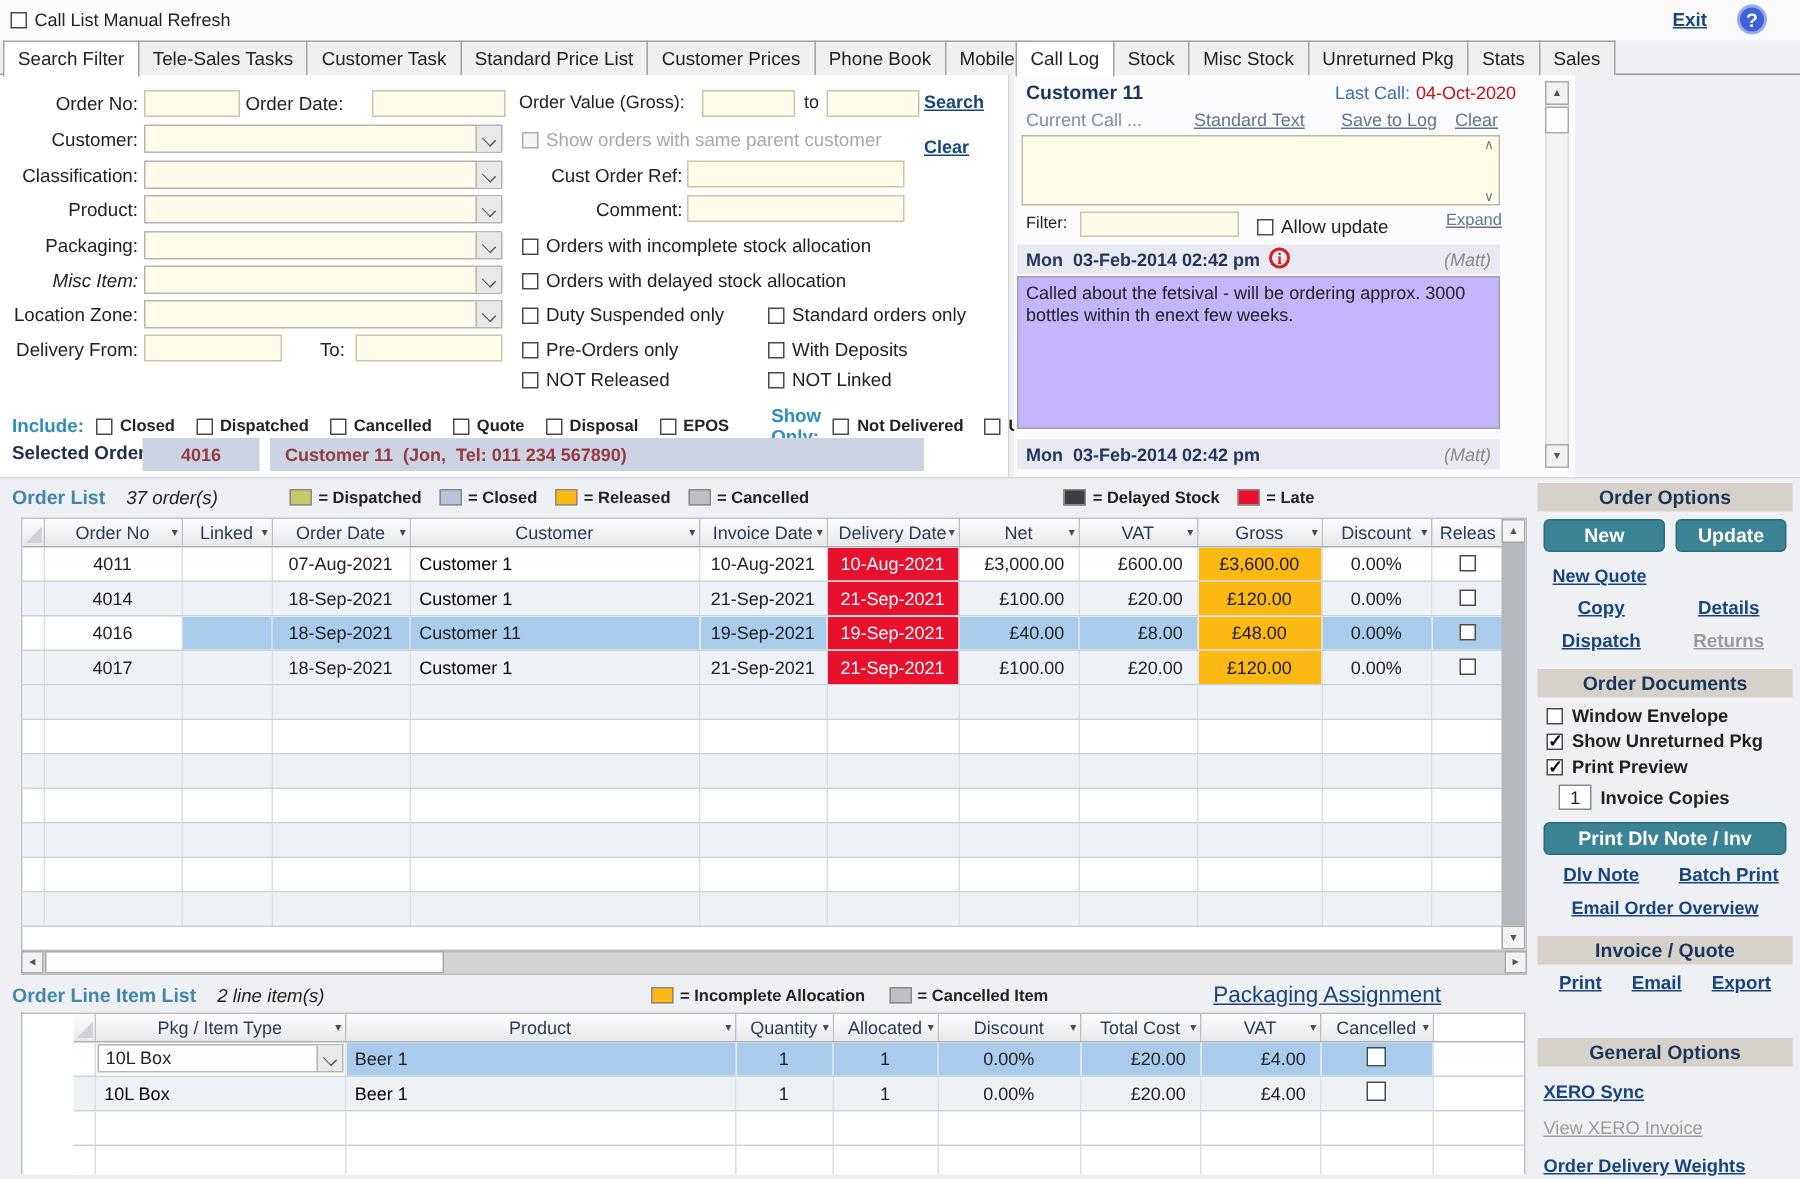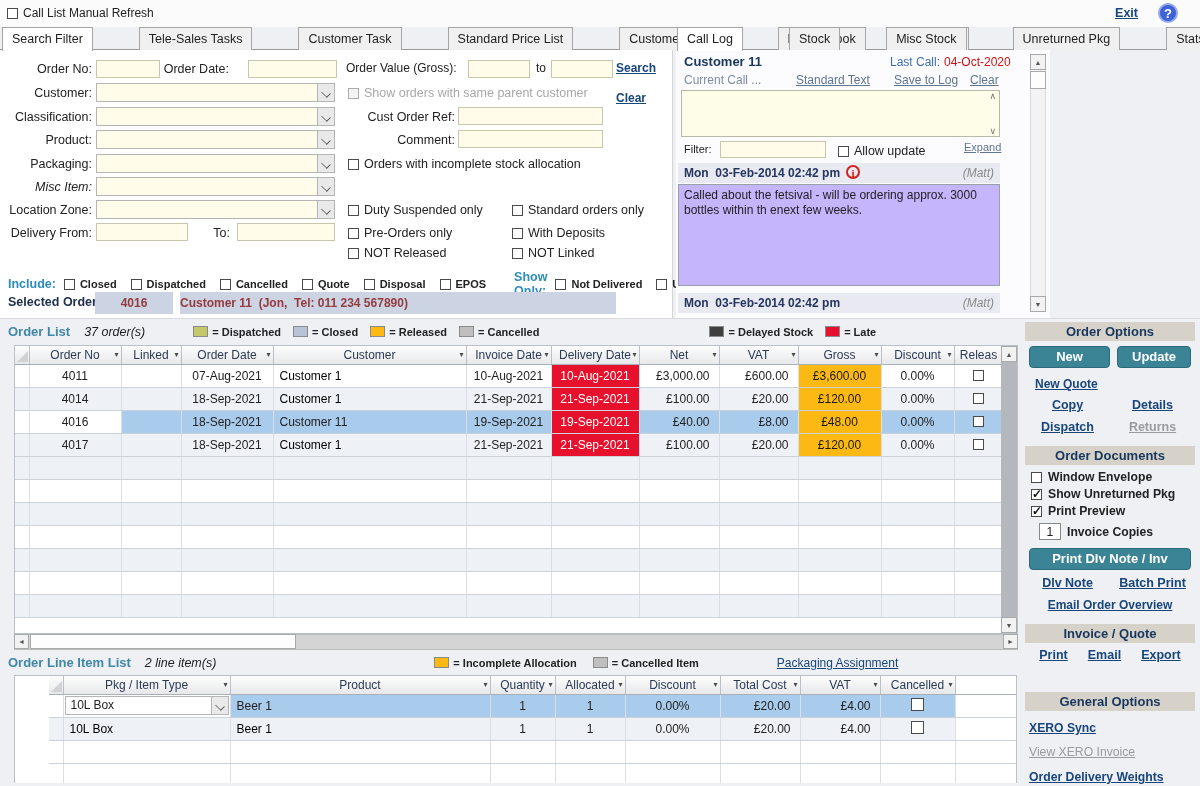--- a/index.html
+++ b/index.html
@@ -21,21 +21,21 @@
   .blink { color:#17457c; text-decoration:underline; font-weight:bold; cursor:pointer; }
   .glink { color:#5f7590; text-decoration:underline; cursor:pointer; }
   .dlink { color:#9b9b9b; text-decoration:underline; }
   #help-icon { position:absolute; right:22px; top:3px; width:20px; height:20px; border-radius:50%;
         background:#3f63d6; border:2px solid #93aaf0; color:#fff; font-weight:bold; font-size:13px;
         text-align:center; line-height:17px; }
   #exit-link { position:absolute; right:62px; top:6px; font-size:12.5px; }
 
   
   #tabstrip { position:absolute; top:27px; left:0; width:1200px; height:23px; border-bottom:1px solid #9a9a9a; }
-  .tabs { position:absolute; top:0; height:23px; display:flex;gap:47px; }
+  .tabs { position:absolute; top:0; height:23px; display:flex; }
   .tab { height:23px; padding:0 9px; line-height:22px; background:#f0f0f0; border:1px solid #a5a5a5;
          border-bottom:none; margin-right:-1px; white-space:nowrap; font-size:12.5px; cursor:pointer; }
   .tab.active { background:#fff; position:relative; z-index:2; height:24px; }
 
   
   #filter-panel { position:absolute; top:50px; left:0; width:673px; height:268px; background:#fff;
                   border-right:1px solid #d5d5d5; }
   .flabel { position:absolute; width:92px; text-align:right; line-height:18px; font-size:12.5px; }
   .inp { position:absolute; height:18px; background:#fffde9; border:1px solid #c9c6ae; }
   .combo { position:absolute; height:19px; background:#fffde9; border:1px solid #b5b5b5; }
@@ -183,20 +183,24 @@
     </span>
   <span class="cbrow" style="left:348px;top:105px;">
     <span class="cb"></span>
     <span>Orders with incomplete stock allocation</span>
   </span>
 
   <span class="flabel" style="left:0;top:128px;font-style:italic;">Misc Item:</span>
   <span class="combo" style="left:96px;top:127px;width:239px;">
       <span class="dbtn"></span>
     </span>
+  <span class="cbrow" style="left:348px;top:128px;">
+    <span class="cb"></span>
+    <span>Orders with delayed stock allocation</span>
+  </span>
 
   <span class="flabel" style="left:0;top:151px;">Location Zone:</span>
   <span class="combo" style="left:96px;top:150px;width:239px;">
       <span class="dbtn"></span>
     </span>
   <span class="cbrow" style="left:348px;top:151px;">
     <span class="cb"></span>
     <span>Duty Suspended only</span>
   </span>
   <span class="cbrow" style="left:512px;top:151px;">
@@ -259,21 +263,21 @@
       </span>
     <span class="cbrow2" style="margin-right:0;">
         <span class="cb"></span>
         <span>Unpaid</span>
       </span>
   </div>
 
   <div id="selected-bar">
     <span class="sl">Selected Order:</span>
     <span class="selbox" style="left:95px;width:78px;text-align:center;">4016</span>
-    <span class="selbox" style="left:180px;width:436px;">Customer 11  (Jon,  Tel: 011 234 567890)</span>
+    <span class="selbox" style="left:180px;width:436px;padding-left:10px;">Customer 11  (Jon,  Tel: 011 234 567890)</span>
   </div>
 </div>
 
 <div id="calllog-panel">
   <span class="abs" style="left:8px;top:4px;font-weight:bold;font-size:13px;color:#17365d;">Customer 11</span>
   <span class="abs" style="left:214px;top:5px;color:#3c6fae;">Last Call:</span>
   <span class="abs" style="left:268px;top:5px;color:#cc1111;">04-Oct-2020</span>
   <span class="abs" style="left:8px;top:23px;color:#7d8ea3;">Current Call ...</span>
   <span class="abs glink" style="left:120px;top:23px;">Standard Text</span>
   <span class="abs glink" style="left:218px;top:23px;">Save to Log</span>
@@ -538,21 +542,21 @@
 
   <div class="abs" style="left:8px;top:336px;display:flex;align-items:center;width:1000px;">
     <span class="sect-title">Order Line Item List</span>
     <span class="sect-count">2 line item(s)</span>
     <span class="legend" style="margin-left:218px;">
       <span class="sw" style="background:#fdb913;"></span>
         <span>= Incomplete Allocation</span>
       <span class="sw" style="background:#bfbfbf;margin-left:16px;"></span>
         <span>= Cancelled Item</span>
     </span>
-    <span class="link" style="margin-left:78px;font-size:12px;">Packaging Assignment</span>
+    <span class="link" style="margin-left:110px;font-size:15px;">Packaging Assignment</span>
   </div>
 
   <div id="li-table-wrap">
     <table class="grid" style="width:1001px;">
       <colgroup>
         <col style="width:14px">
           <col style="width:167px">
           <col style="width:260px">
           <col style="width:65px">
         <col style="width:70px">

